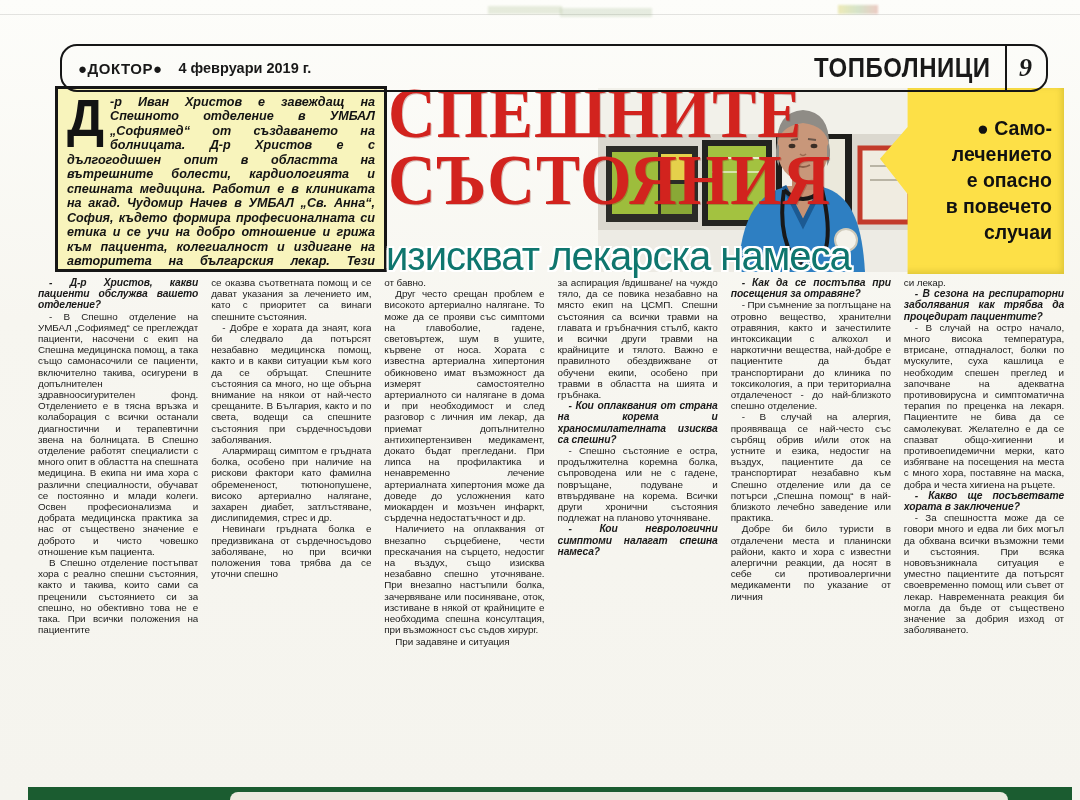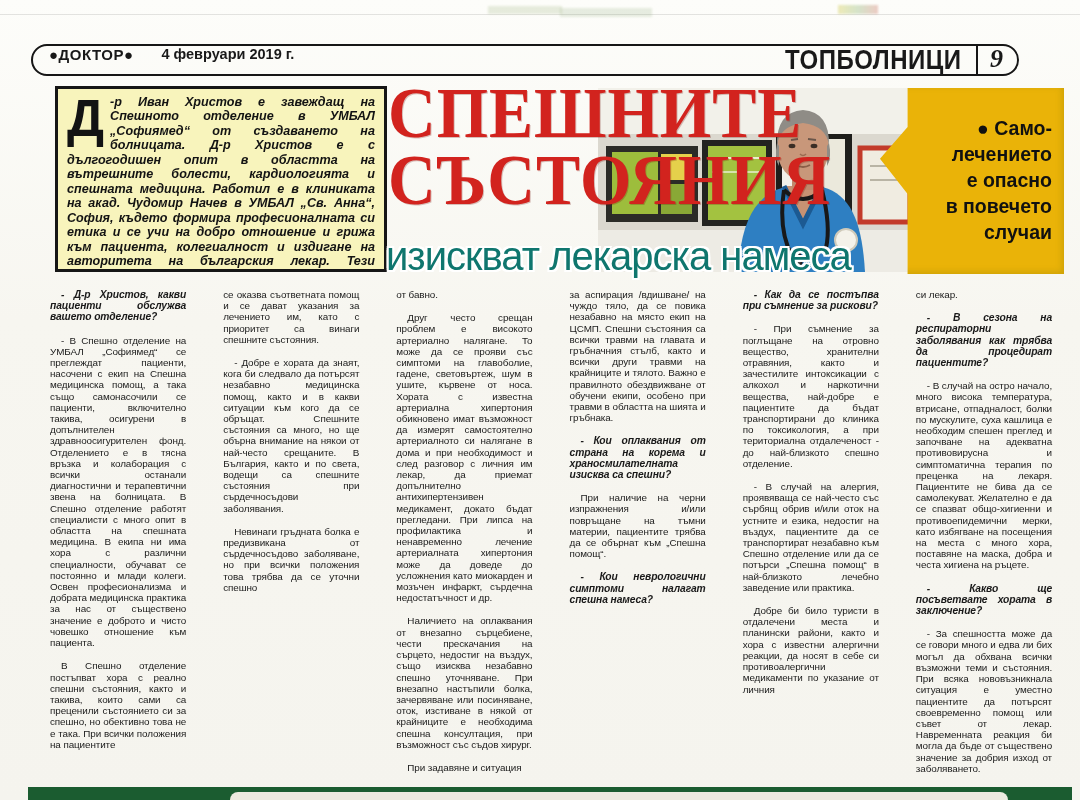--- a/index.html
+++ b/index.html
@@ -9,27 +9,27 @@
     font-family:"Liberation Sans",sans-serif;color:#191919;
   }
   .topline{position:absolute;left:0;top:14px;width:1080px;height:1px;background:rgba(0,0,0,0.10);}
   .artifact{position:absolute;filter:blur(1px);}
   .a1{left:488px;top:6px;width:74px;height:8px;background:rgba(150,175,115,0.22);}
   .a2{left:560px;top:8px;width:92px;height:9px;background:rgba(140,170,120,0.20);}
   .a3{left:838px;top:5px;width:40px;height:9px;background:linear-gradient(90deg,rgba(210,200,60,.35),rgba(120,170,90,.3),rgba(200,90,70,.3));}
 
   
   .header-bar{
-    position:absolute;left:31px;top:44px;width:988px;height:32px;box-sizing:border-box;
+    position:absolute;left:60px;top:44px;width:988px;height:48px;box-sizing:border-box;
     border:2.5px solid #161616;border-radius:17px;
     background:linear-gradient(180deg,#fbfbf6,#ececе3,#f2f1e9);
-    display:flex;padding:0 2px 0 16px;z-index:5;
+    display:flex;align-items:center;padding:0 2px 0 16px;z-index:5;
   }
   .masthead{font-weight:bold;font-size:15px;letter-spacing:.5px;}
-  .issue-date{font-weight:bold;font-size:14.5px;margin-left:28px;}
+  .issue-date{font-weight:bold;font-size:14.5px;margin-left:16px;}
   .hspacer{flex:1;}
   .section-title{font-weight:bold;font-size:24px;letter-spacing:.5px;transform:scaleY(1.18);margin-right:14px;}
   .pagenum-divider{width:2.5px;align-self:stretch;background:#161616;margin-right:12px;}
   .page-number{font-family:"Liberation Serif",serif;font-weight:bold;font-style:italic;font-size:26px;margin-right:12px;line-height:1;}
 
   
   .intro-box{
     position:absolute;left:55px;top:86px;width:332px;height:186px;box-sizing:border-box;
     background:#f8f4bc;border:3px solid #161616;padding:6px 9px;overflow:hidden;z-index:2;
   }
@@ -60,21 +60,21 @@
     box-shadow:inset -2px -2px 6px rgba(120,110,0,.25);
   }
   .callout-text{
     font-weight:bold;font-size:19.5px;line-height:1.33;text-align:right;color:#111;
     white-space:pre-line;padding:0 12px 0 32px;
   }
 
   
   .columns{position:absolute;left:38px;top:277px;width:1026px;height:508px;display:flex;gap:13px;overflow:hidden;z-index:2;}
   .column{flex:1 1 0;overflow:hidden;}
-  .para{margin:12px;font-size:9.9px;line-height:11.2px;text-align:justify;color:#1a1a1a;text-indent:11px;letter-spacing:-0.1px;}
+  .para{margin:0;font-size:9.9px;line-height:11.2px;text-align:justify;color:#1a1a1a;text-indent:11px;letter-spacing:-0.1px;}
   .para.question{font-weight:bold;font-style:italic;font-size:10.3px;}
   .para.cont{text-indent:0;}
 
   
   .bottom-strip{position:absolute;left:28px;top:787px;width:1044px;height:13px;background:#1b5c30;z-index:3;}
   .bottom-strip-inner{position:absolute;left:202px;top:5px;width:778px;height:8px;background:#ecead f;background:#eceadf;border-radius:8px 8px 0 0;}
 </style>
 </head>
 <body>
 
@@ -140,53 +140,54 @@
     <circle cx="248" cy="152" r="11" fill="#f4f2ea" stroke="#cfcaba" stroke-width="2"></circle>
   </svg>
 </div>
 
 <div class="headline" style="color: rgb(210, 35, 30);">
   <div>СПЕШНИТЕ</div>
   <div>СЪСТОЯНИЯ</div>
 </div>
 <div class="subheadline">изискват лекарска намеса</div>
 
-<div class="callout" style="background: #eab308;">
+<div class="callout" style="background: #fde047;">
   <div class="callout-text">●  Само-
 лечението
 е опасно
 в повечето
 случаи</div>
 </div>
 
 <div class="columns">
     <div class="column">
       <p class="para question">- Д-р Христов, какви пациенти обслужва вашето отделение?</p>
       <p class="para answer">- В Спешно отделение на УМБАЛ „Софиямед“ се преглеждат пациенти, насочени с екип на Спешна медицинска помощ, а така също самонасочили се пациенти, включително такива, осигурени в допълнителен здравноосигурителен фонд. Отделението е в тясна връзка и колаборация с всички останали диагностични и терапевтични звена на болницата. В Спешно отделение работят специалисти с много опит в областта на спешната медицина. В екипа ни има хора с различни специалности, обучават се постоянно и млади колеги. Освен професионализма и добрата медицинска практика за нас от съществено значение е доброто и чисто човешко отношение към пациента.</p>
       <p class="para body">В Спешно отделение постъпват хора с реално спешни състояния, както и такива, които сами са преценили състоянието си за спешно, но обективно това не е така. При всички положения на пациентите</p>
     </div>
     <div class="column">
       <p class="para cont">се оказва съответната помощ и се дават указания за лечението им, като с приоритет са винаги спешните състояния.</p>
       <p class="para answer">- Добре е хората да знаят, кога би следвало да потърсят незабавно медицинска помощ, както и в какви ситуации към кого да се обръщат. Спешните състояния са много, но ще обърна внимание на някои от най-често срещаните. В България, както и по света, водещи са спешните състояния при сърдечносъдови заболявания.</p>
+      <p class="para body">Алармиращ симптом е гръдната болка, особено при наличие на рискови фактори като фамилна обремененост, тютюнопушене, високо артериално налягане, захарен диабет, затлъстяване, дислипидемия, стрес и др.</p>
       <p class="para body">Невинаги гръдната болка е предизвикана от сърдечносъдово заболяване, но при всички положения това трябва да се уточни спешно</p>
     </div>
     <div class="column">
       <p class="para cont">от бавно.</p>
       <p class="para body">Друг често срещан проблем е високото артериално налягане. То може да се прояви със симптоми на главоболие, гадене, световъртеж, шум в ушите, кървене от носа. Хората с известна артериална хипертония обикновено имат възможност да измерят самостоятелно артериалното си налягане в дома и при необходимост и след разговор с личния им лекар, да приемат допълнително антихипертензивен медикамент, докато бъдат прегледани. При липса на профилактика и ненавременно лечение артериалната хипертония може да доведе до усложнения като миокарден и мозъчен инфаркт, сърдечна недостатъчност и др.</p>
       <p class="para body">Наличието на оплаквания от внезапно сърцебиене, чести прескачания на сърцето, недостиг на въздух, също изисква незабавно спешно уточняване. При внезапно настъпили болка, зачервяване или посиняване, оток, изстиване в някой от крайниците е необходима спешна консултация, при възможност със съдов хирург.</p>
       <p class="para body">При задавяне и ситуация</p>
     </div>
     <div class="column">
       <p class="para cont">за аспирация /вдишване/ на чуждо тяло, да се повика незабавно на място екип на ЦСМП. Спешни състояния са всички травми на главата и гръбначния стълб, както и всички други травми на крайниците и тялото. Важно е правилното обездвижване от обучени екипи, особено при травми в областта на шията и гръбнака.</p>
       <p class="para question">- Кои оплаквания от страна на корема и храносмилателната изисква са спешни?</p>
-      <p class="para body">При наличие на черни изпражнения и/или повръщане на тъмни материи, пациентите трябва да се обърнат към „Спешна помощ“.</p>
+      <p class="para answer">- Спешно състояние е остра, продължителна коремна болка, съпроводена или не с гадене, повръщане, подуване и втвърдяване на корема. Всички други хронични състояния подлежат на планово уточняване.</p>
       <p class="para question">- Кои неврологични симптоми налагат спешна намеса?</p>
     </div>
     <div class="column">
-      <p class="para question">- Как да се постъпва при съмнение за рискови?</p>
+      <p class="para question">- Как да се постъпва при посещения за отравяне?</p>
       <p class="para answer">- При съмнение за поглъщане на отровно вещество, хранителни отравяния, както и зачестилите интоксикации с алкохол и наркотични вещества, най-добре е пациентите да бъдат транспортирани до клиника по токсикология, а при териториална отдалеченост - до най-близкото спешно отделение.</p>
       <p class="para answer">- В случай на алергия, проявяваща се най-често със сърбящ обрив и/или оток на устните и езика, недостиг на въздух, пациентите да се транспортират незабавно към Спешно отделение или да се потърси „Спешна помощ“ в най-близкото лечебно заведение или практика.</p>
       <p class="para body">Добре би било туристи в отдалечени места и планински райони, както и хора с известни алергични реакции, да носят в себе си противоалергични медикаменти по указание от личния</p>
     </div>
     <div class="column">
       <p class="para cont">си лекар.</p>
       <p class="para question">- В сезона на респираторни заболявания как трябва да процедират пациентите?</p>
       <p class="para answer">- В случай на остро начало, много висока температура, втрисане, отпадналост, болки по мускулите, суха кашлица е необходим спешен преглед и започване на адекватна противовирусна и симптоматична терапия по преценка на лекаря. Пациентите не бива да се самолекуват. Желателно е да се спазват общо-хигиенни и противоепидемични мерки, като избягване на посещения на места с много хора, поставяне на маска, добра и честа хигиена на ръцете.</p>
       <p class="para question">- Какво ще посъветвате хората в заключение?</p>
       <p class="para answer">- За спешността може да се говори много и едва ли бих могъл да обхвана всички възможни теми и състояния. При всяка нововъзникнала ситуация е уместно пациентите да потърсят своевременно помощ или съвет от лекар. Навременната реакция би могла да бъде от съществено значение за добрия изход от заболяването.</p>

